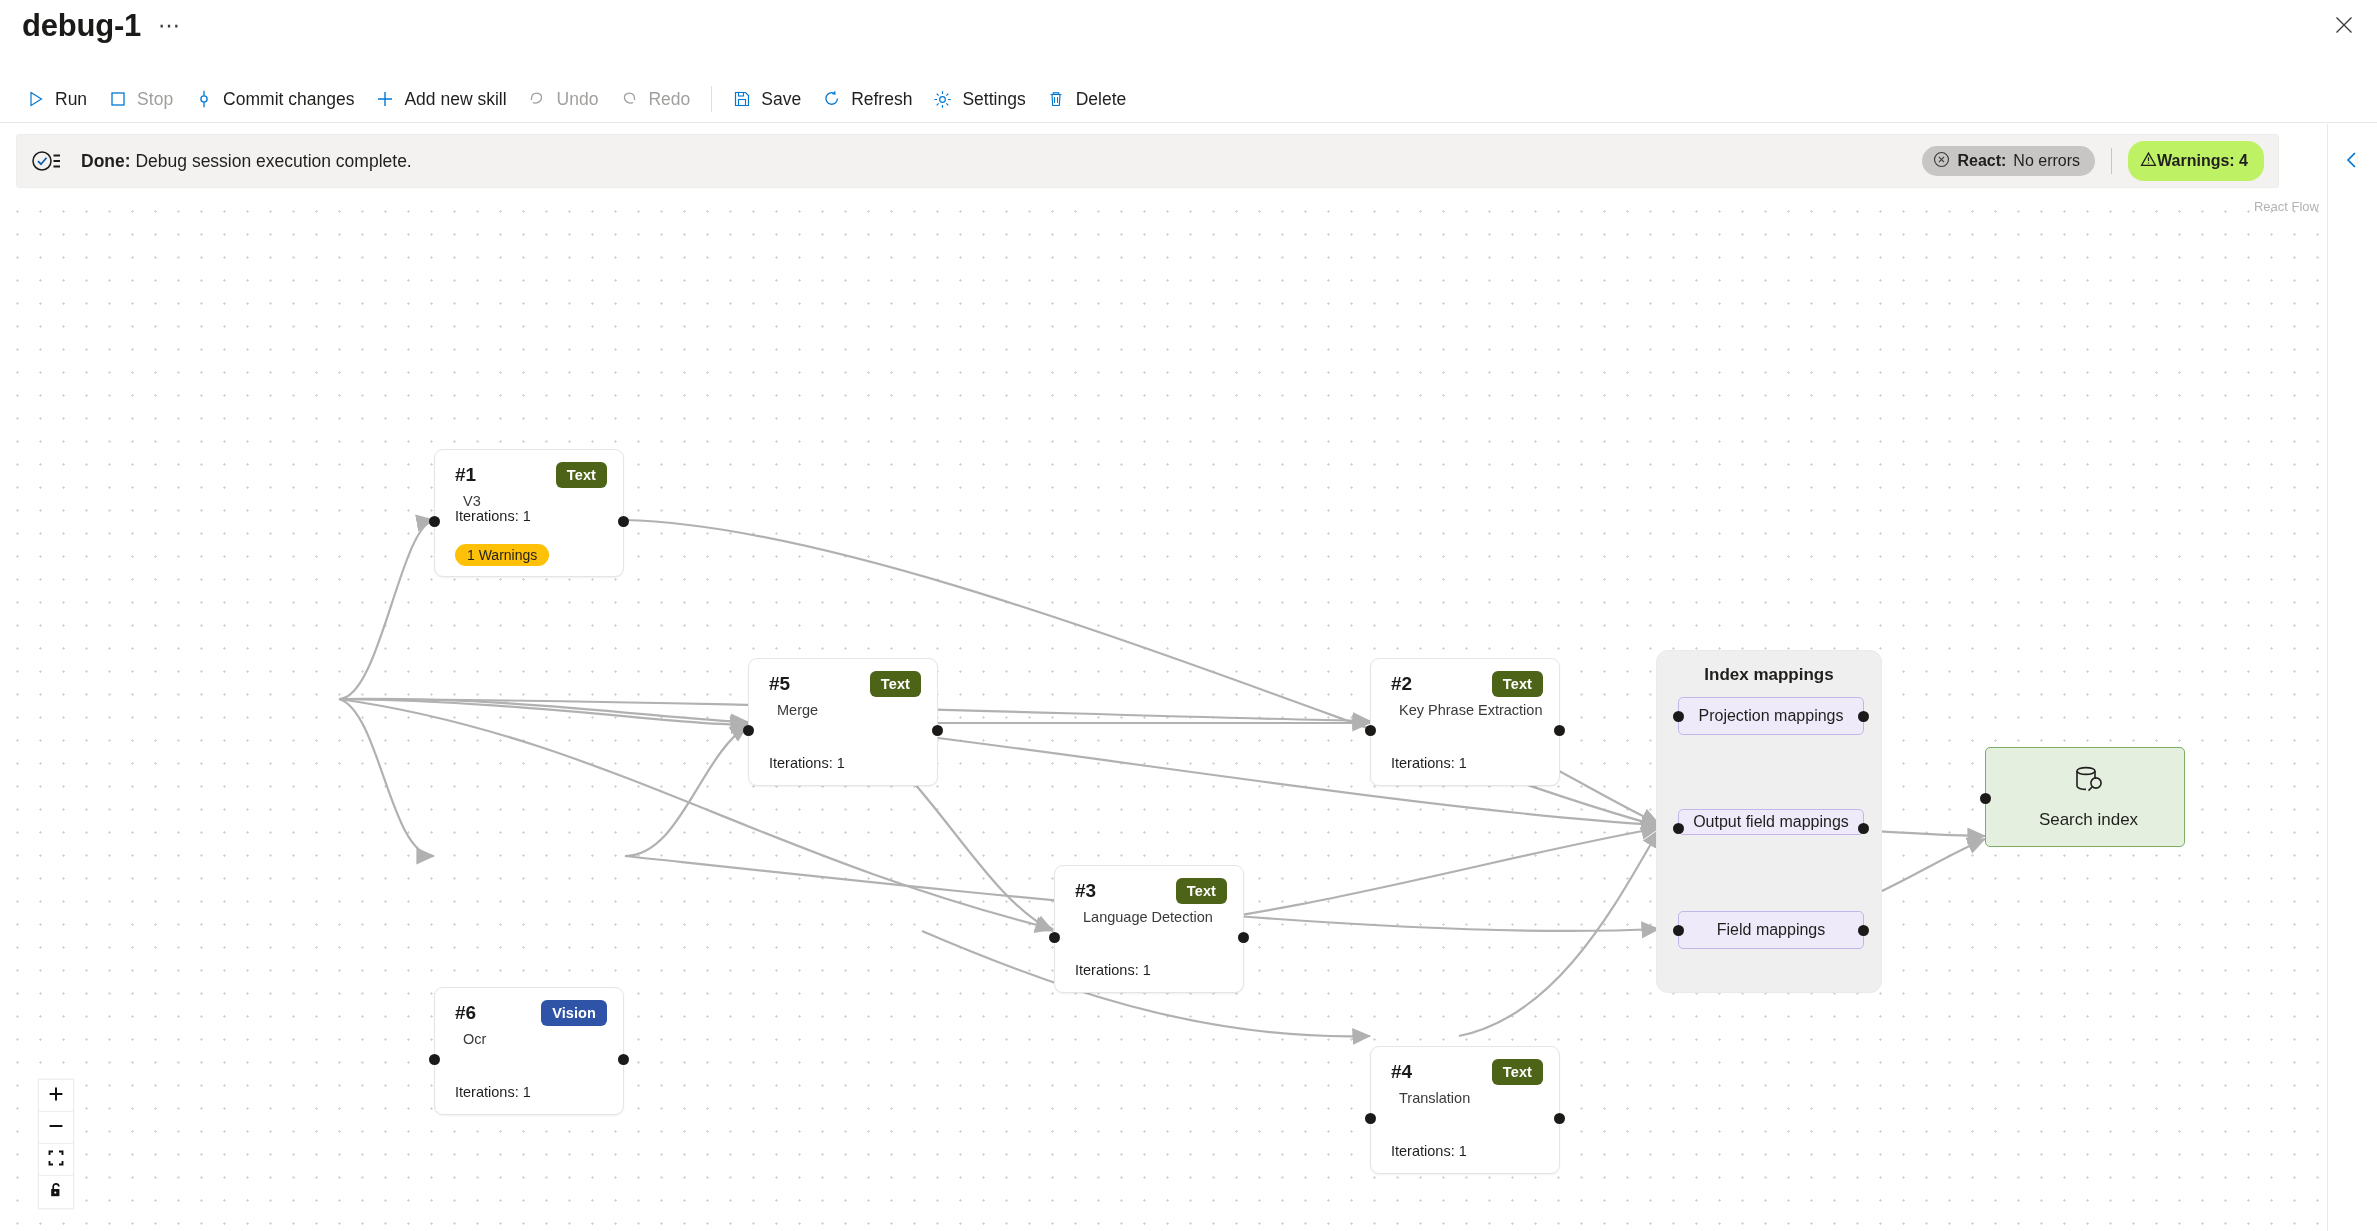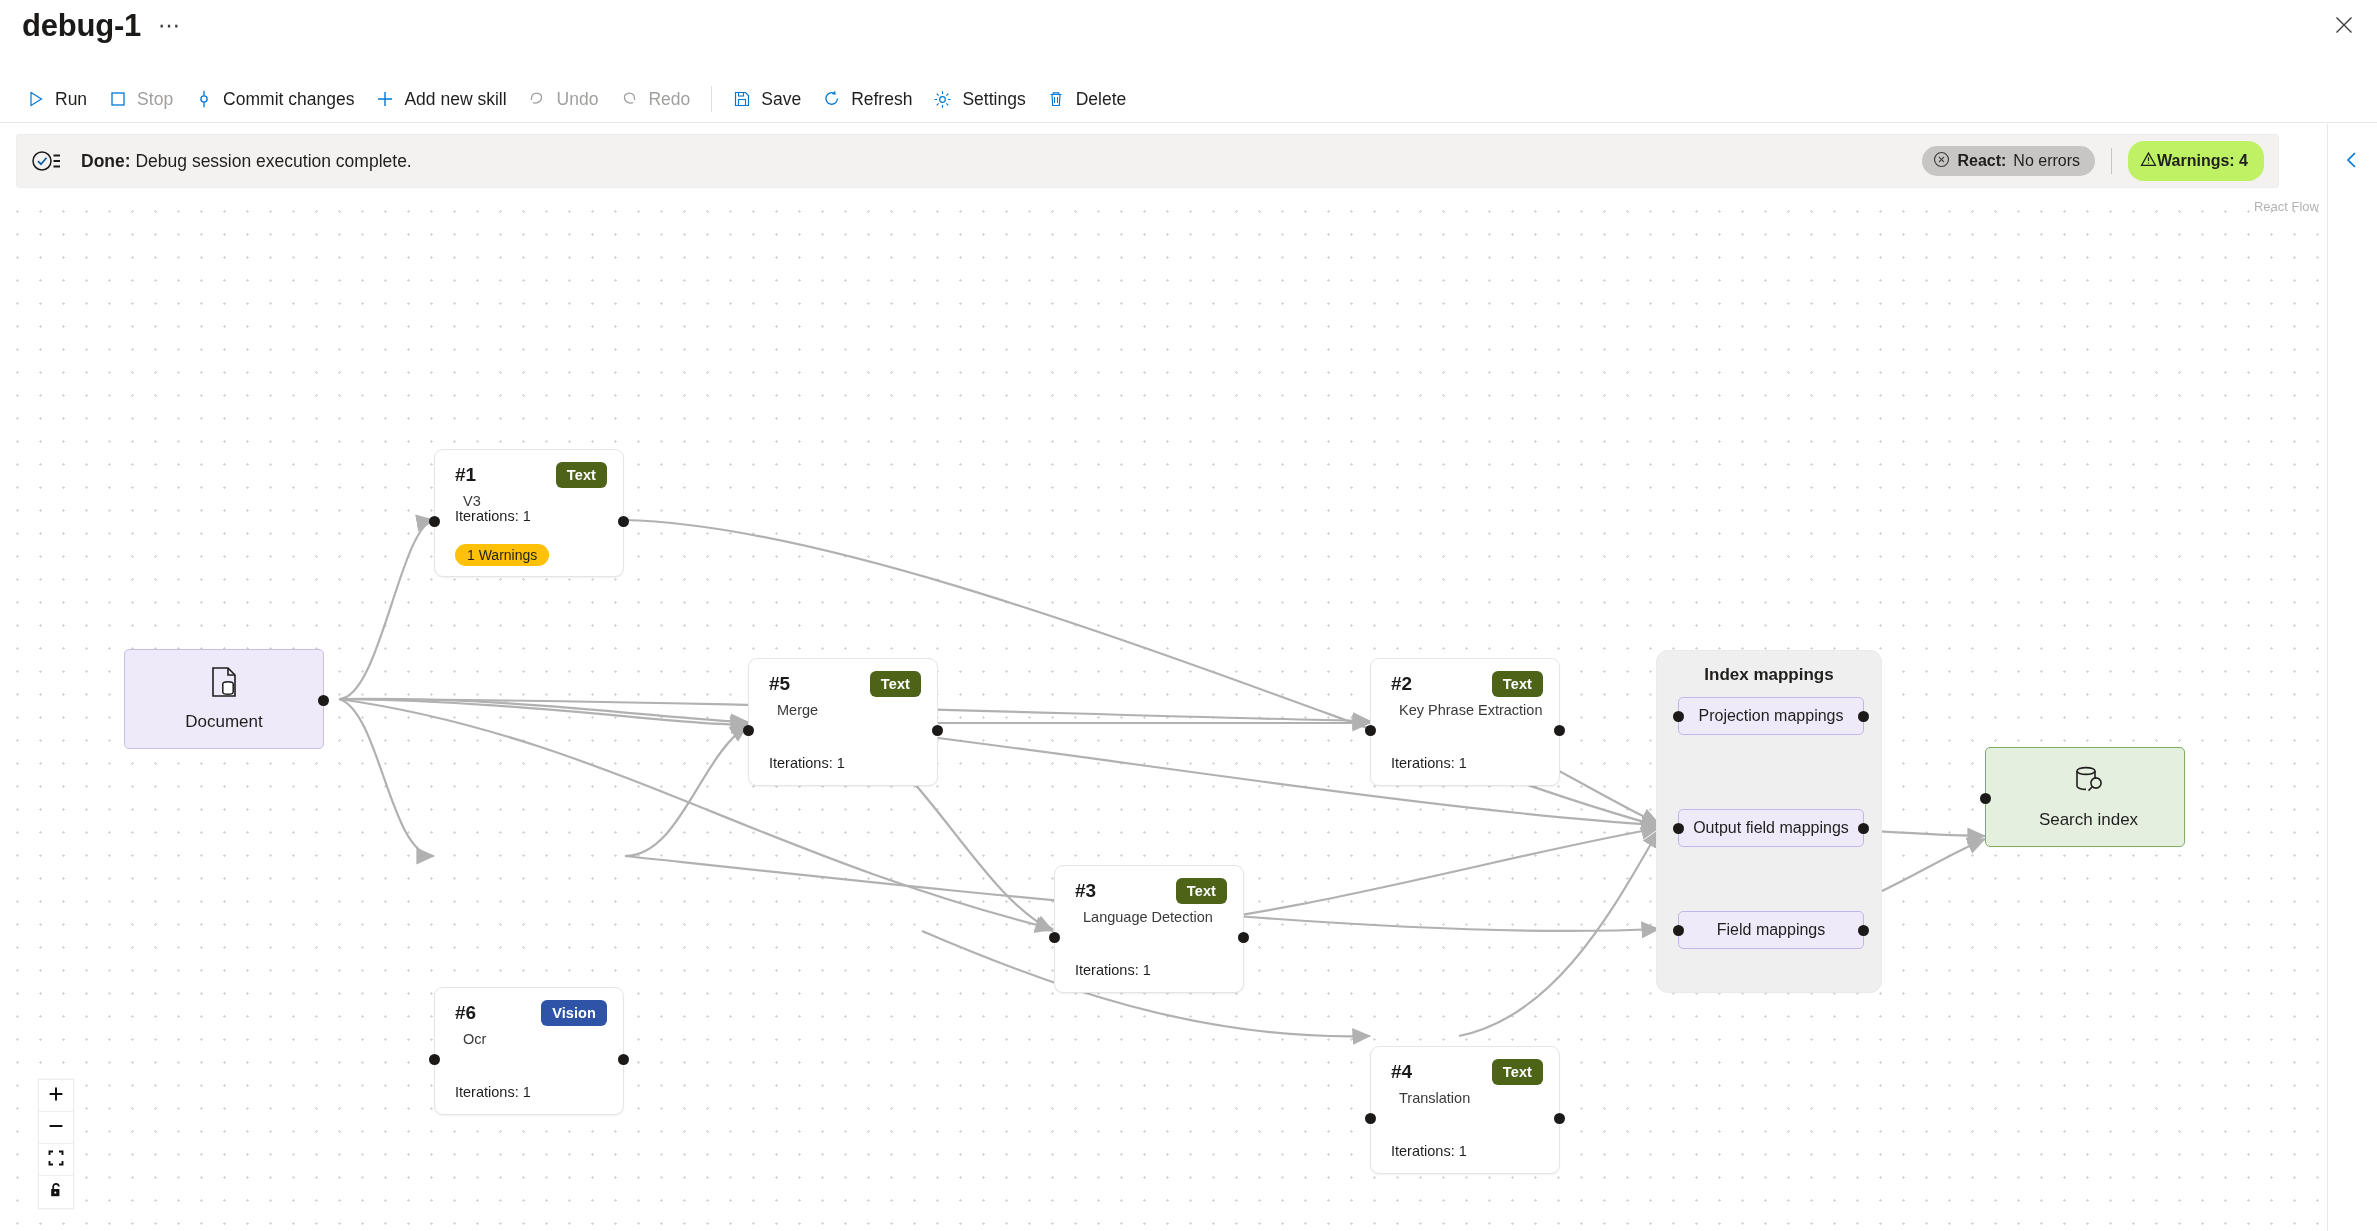--- a/index.html
+++ b/index.html
@@ -398,32 +398,20 @@
       <path d="M1459 527 C 1540 560, 1600 600, 1659 628"></path>
 
       <path d="M1459 840 C 1560 820, 1620 700, 1659 634"></path>
 
       <path d="M1744 631 C 1840 631, 1930 640, 1985 640"></path>
 
       <path d="M1744 733 C 1840 733, 1920 670, 1985 643"></path>
     </g>
   </svg>
 
-  <div id="doc-node" class="io-node" style="left:124px; top:453px; width:200px; height:100px;">
-    <span>
-      <svg width="30" height="32" viewBox="0 0 30 32">
-        <path d="M4 2 H19 L26 9 V30 H4 Z" fill="none" stroke="#201f1e" stroke-width="1.6"></path>
-        <path d="M19 2 V9 H26" fill="none" stroke="#201f1e" stroke-width="1.6"></path>
-        <ellipse cx="19" cy="18" rx="5.2" ry="2.3" fill="#fff" stroke="#201f1e" stroke-width="1.5"></ellipse>
-        <path d="M13.8 18 V26 A5.2 2.3 0 0 0 24.2 26 V18" fill="#fff" stroke="#201f1e" stroke-width="1.5"></path>
-      </svg>
-    </span>
-    <span class="io-label">Document</span>
-    <div class="port" style="right:-6px; top:45px;"></div>
-  </div>
 
   <div class="node" style="left:434px; top:253px; width:190px; height:128px;">
     <div class="num">#1</div>
     <div class="sub">V3</div>
     <div class="badge badge-text">Text</div>
     <div class="iters" style="bottom:52px;">Iterations: 1</div>
     <div class="warn-pill">1 Warnings</div>
     <div class="port" style="left:-6px; top:66px;"></div>
     <div class="port" style="right:-6px; top:66px;"></div>
   </div>
@@ -475,21 +463,21 @@
 
   <div id="group-index-mappings" style="left:1656px; top:454px; width:226px; height:343px;">
     <div class="grp-title">Index mappings</div>
 
     <div class="map-node" style="left:21px; top:46px; width:186px; height:38px;">
       <span>Projection mappings</span>
       <div class="port" style="left:-6px; top:13px;"></div>
       <div class="port" style="right:-6px; top:13px;"></div>
     </div>
 
-    <div class="map-node" style="left:21px; top:158px; width:186px; height:38px;">
+    <div class="map-node" style="left:21px; top:158px; width:186px; height:26px;">
       <span>Output field mappings</span>
       <div class="port" style="left:-6px; top:13px;"></div>
       <div class="port" style="right:-6px; top:13px;"></div>
     </div>
 
     <div class="map-node" style="left:21px; top:260px; width:186px; height:38px;">
       <span>Field mappings</span>
       <div class="port" style="left:-6px; top:13px;"></div>
       <div class="port" style="right:-6px; top:13px;"></div>
     </div>

